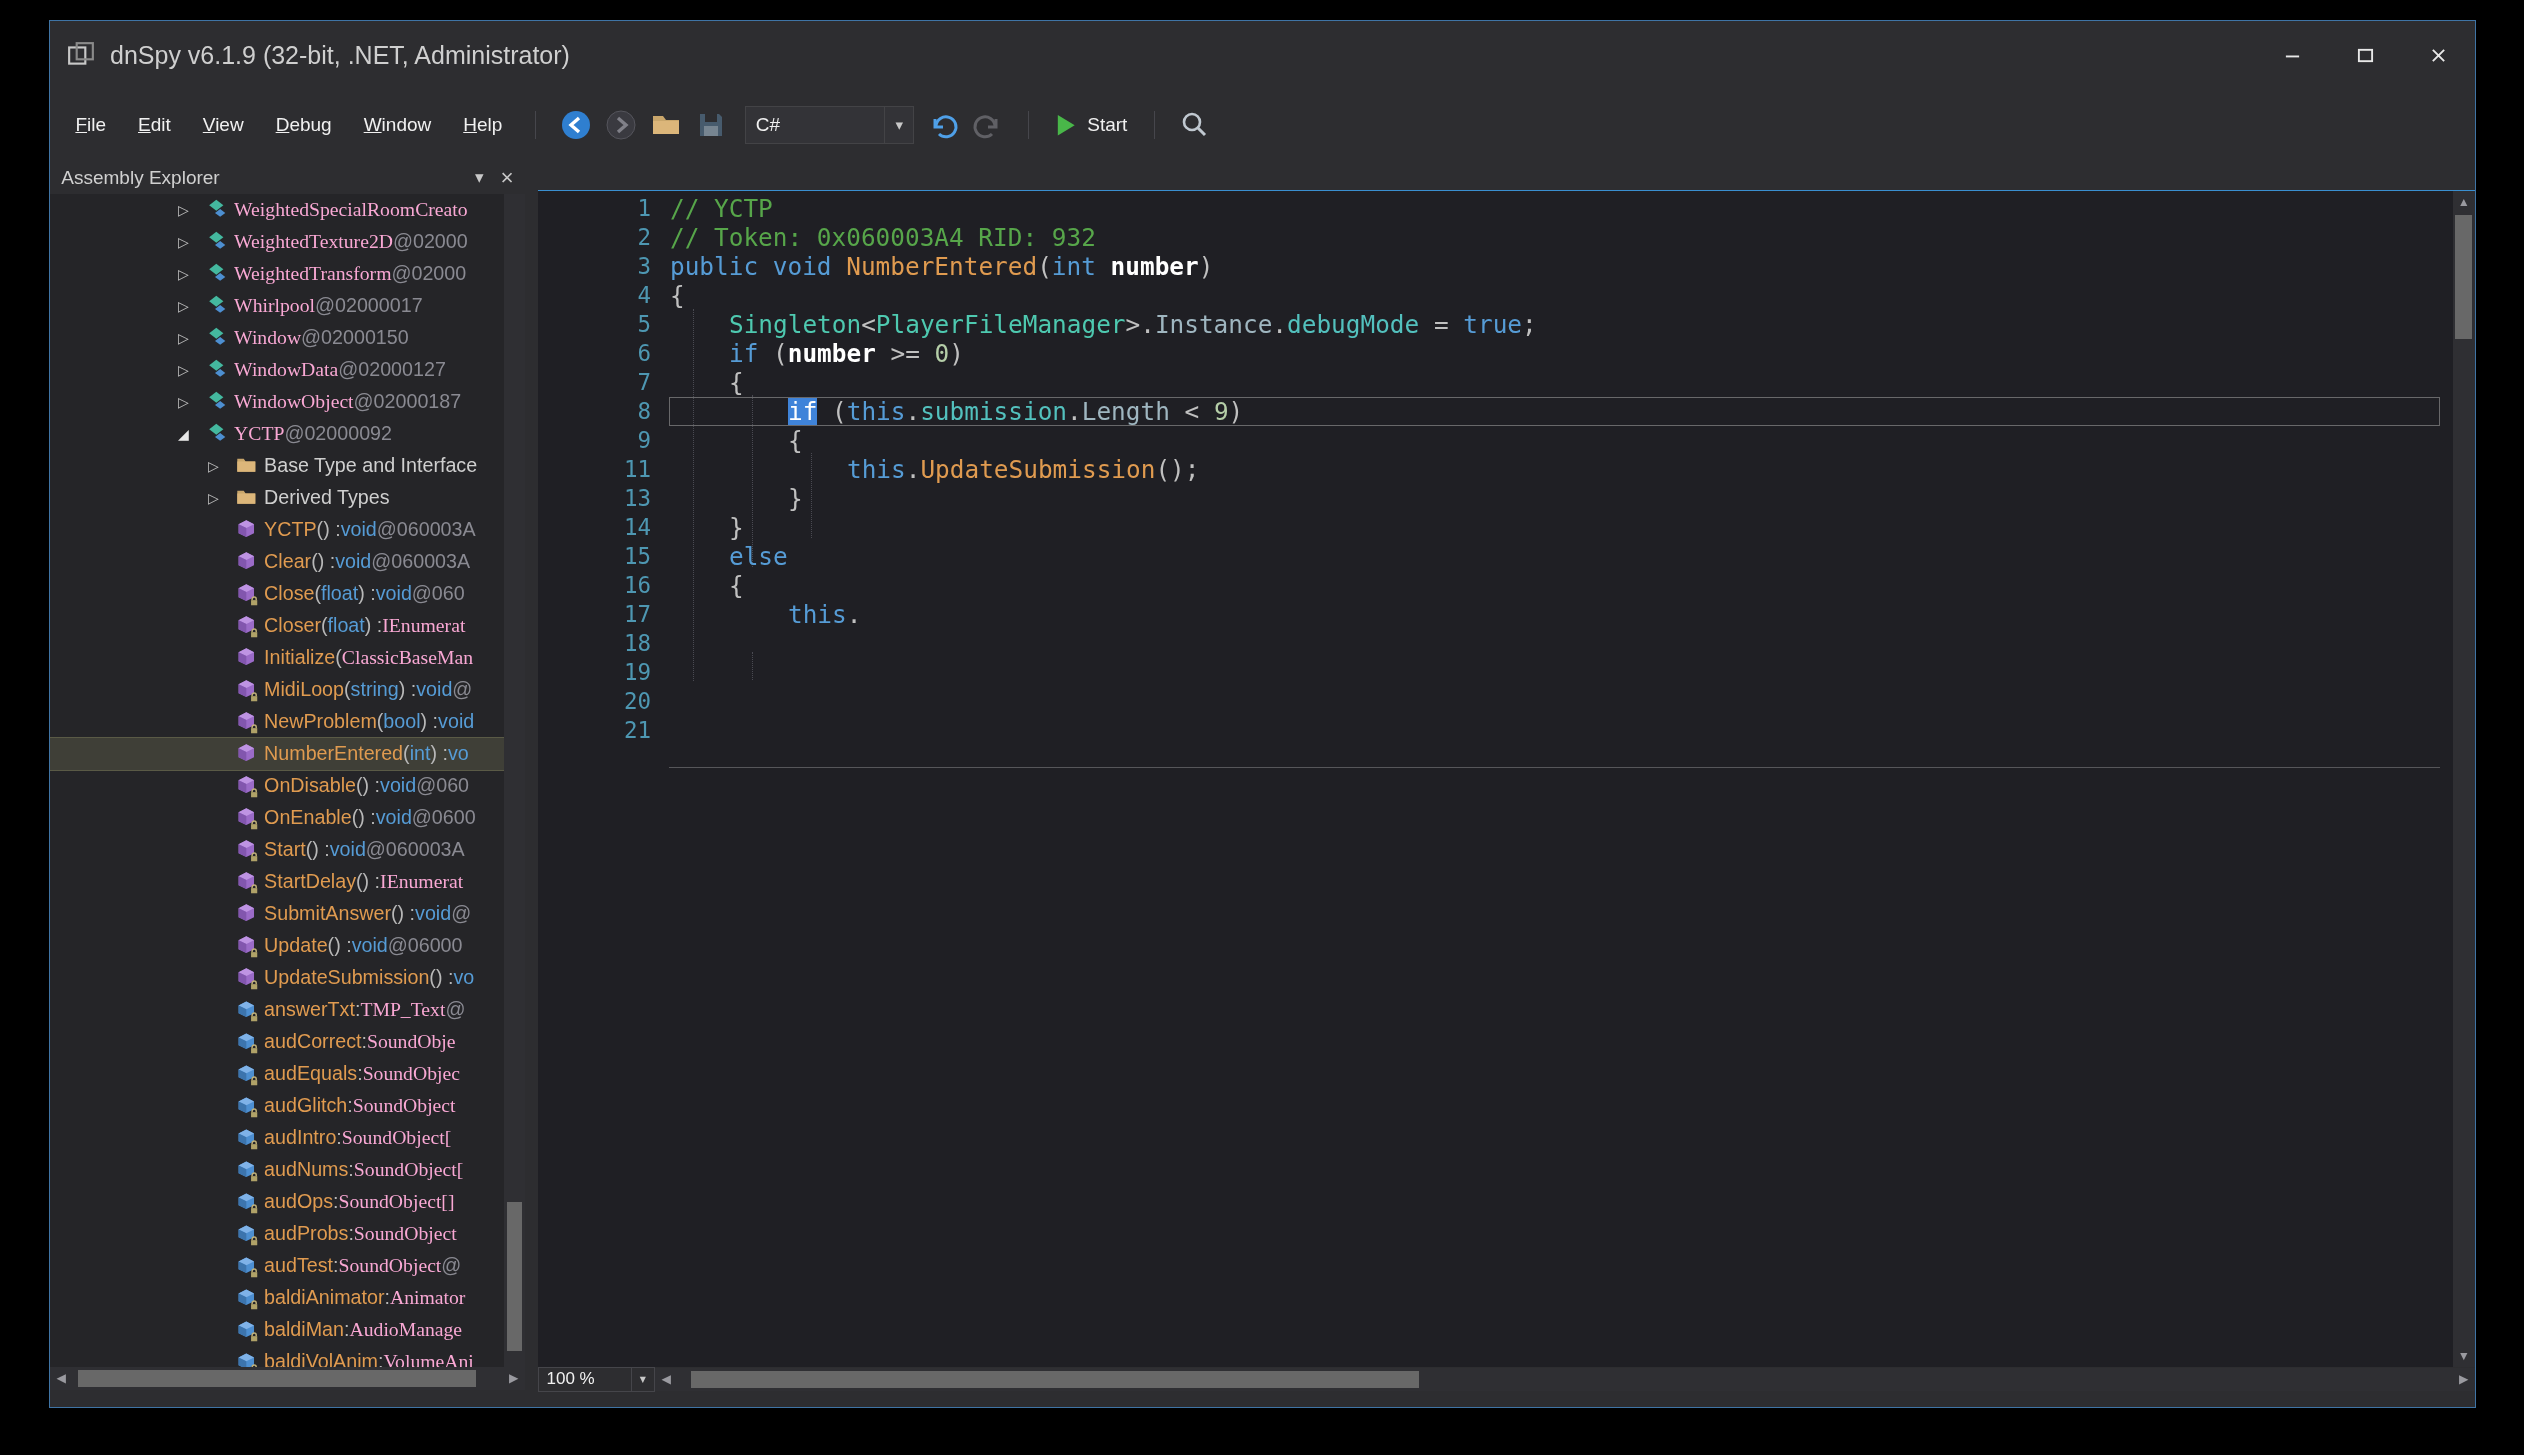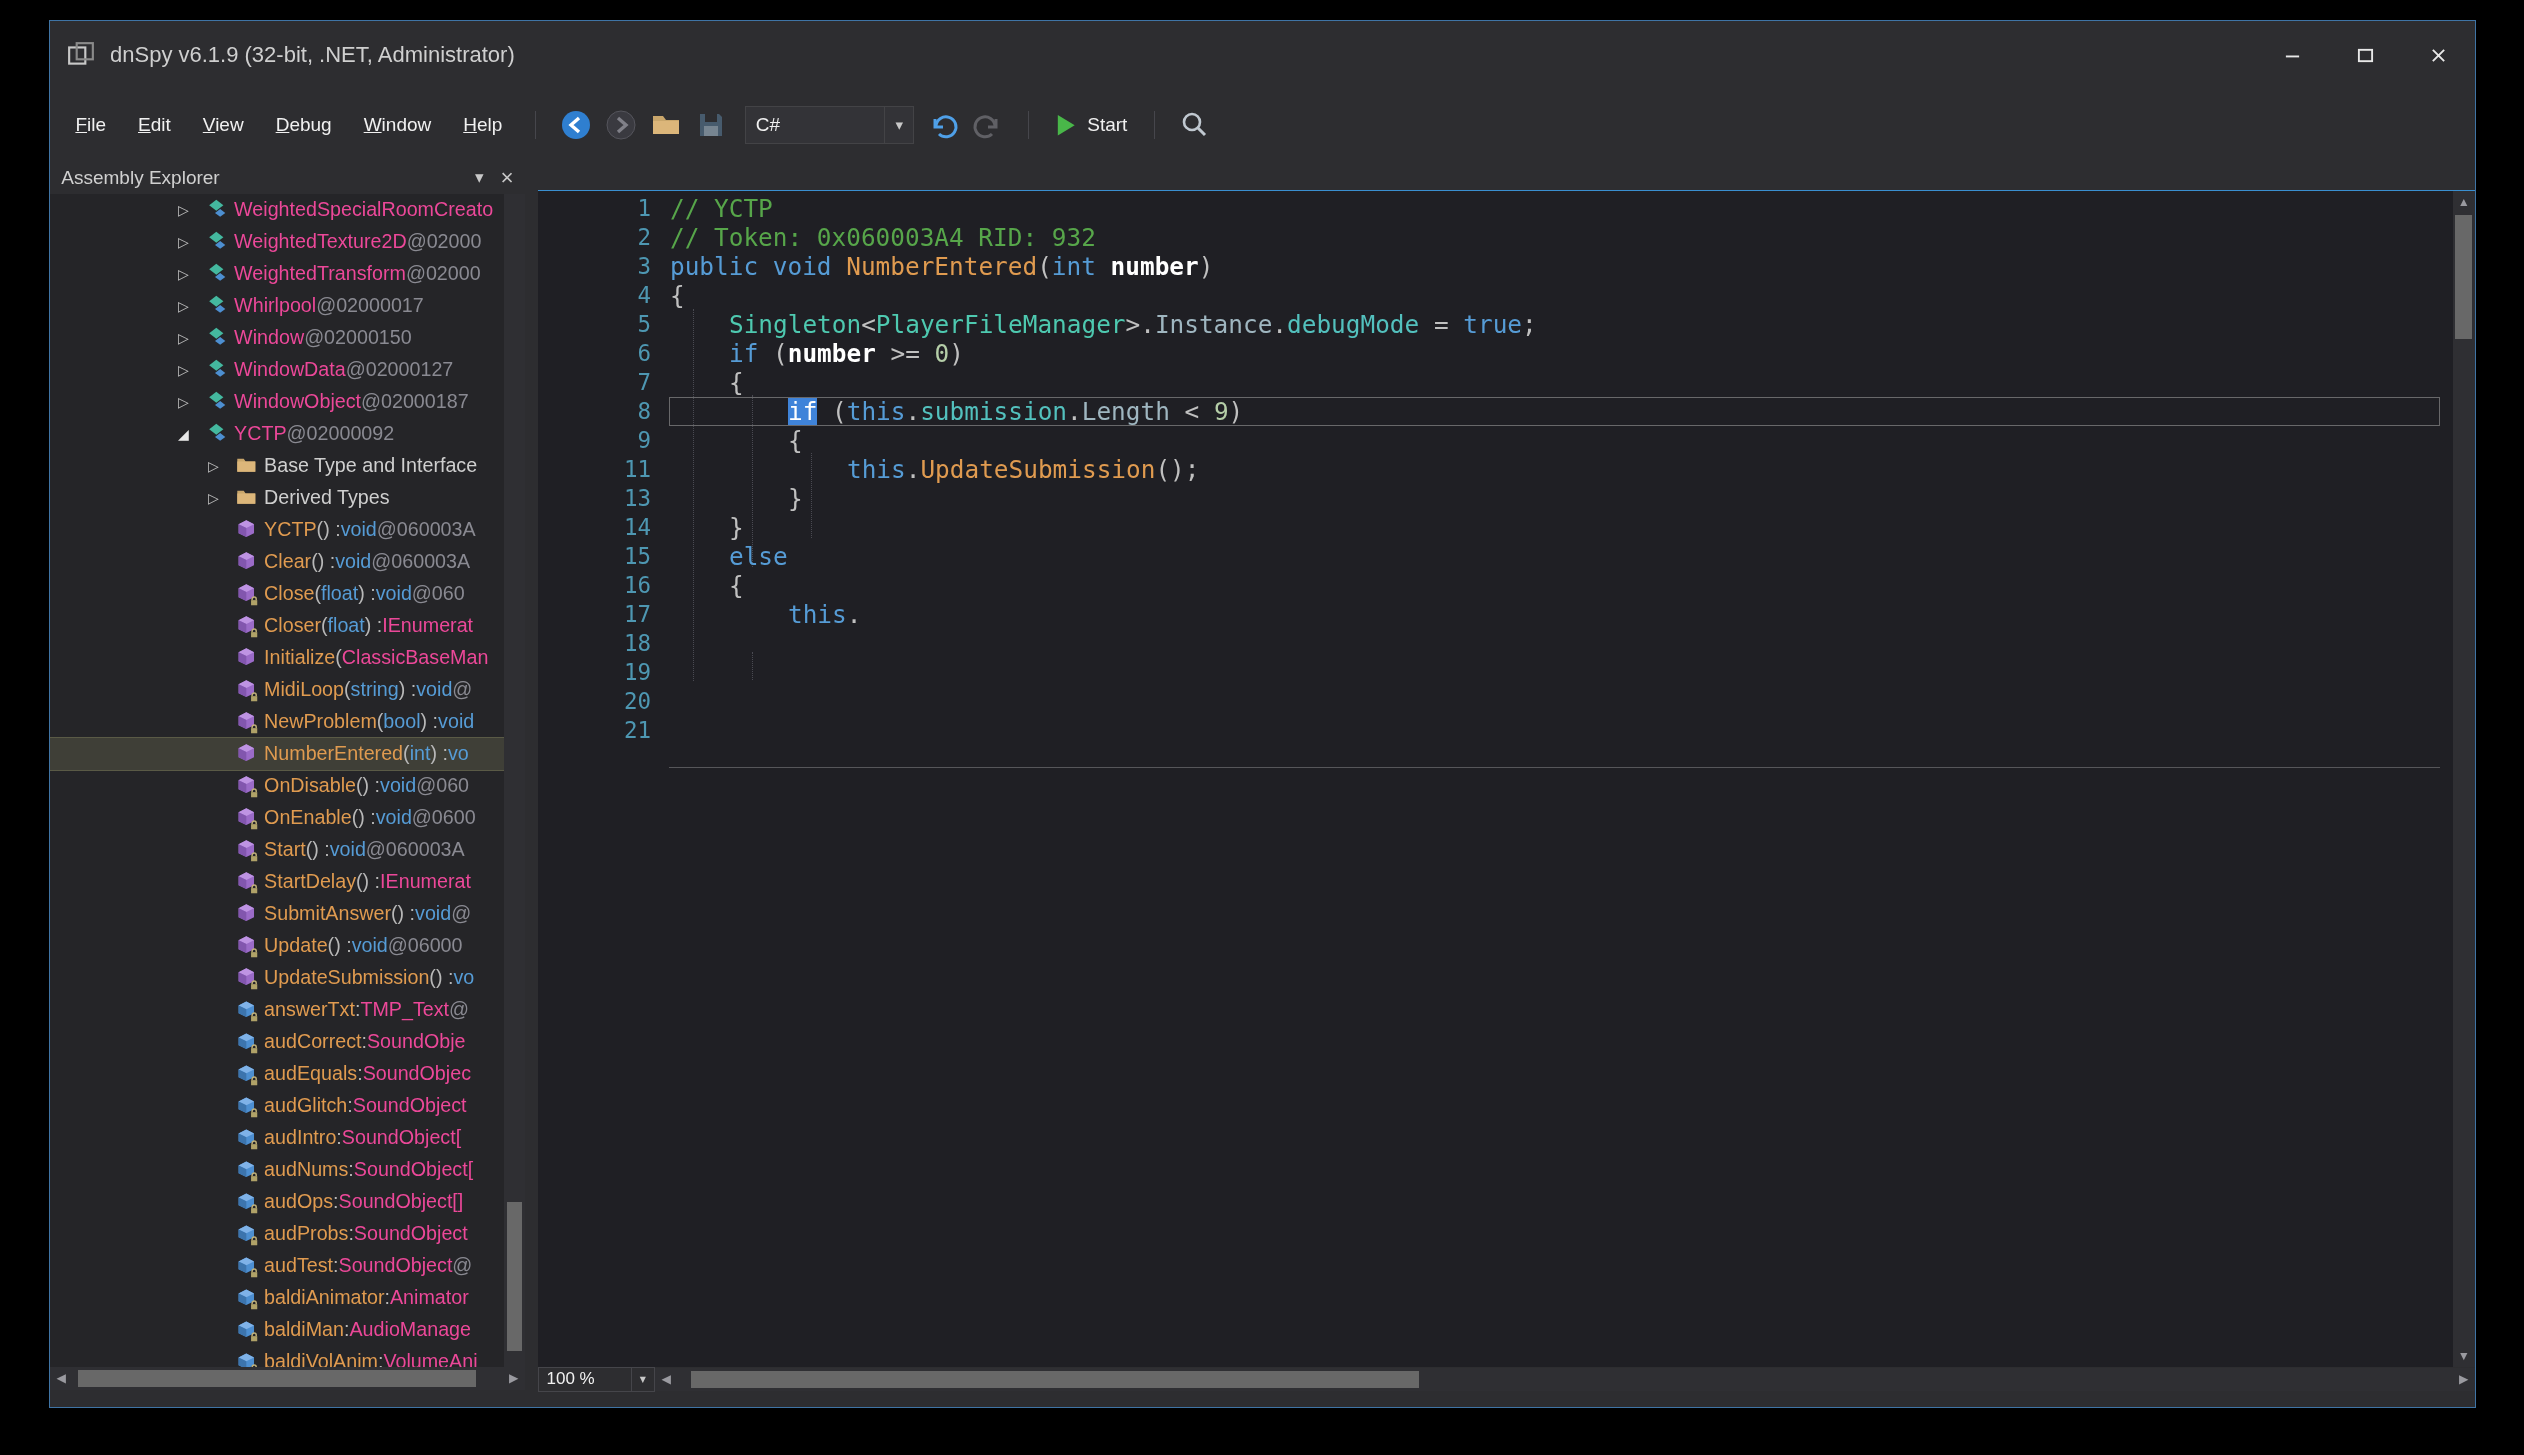--- a/index.html
+++ b/index.html
@@ -3,21 +3,21 @@
 <meta charset="utf-8">
 <style>
   html,body{margin:0;padding:0;background:#000;}
   #stage{position:relative;width:2525px;height:1456px;background:#000;overflow:hidden;
          font-family:"Liberation Sans",sans-serif;}
   .window{position:absolute;left:49px;top:19.7px;width:2425px;height:1386px;
           border:1.9px solid #3F74A5;background:#2D2D30;}
   
   .titlebar{height:69px;display:flex;align-items:center;background:#2D2D30;}
   .app-icon{width:28px;height:28px;margin-left:17px;flex:0 0 auto;}
-  .title-text{margin-left:15px;font-size:22px;color:#CFCFCF;}
+  .title-text{margin-left:15px;font-size:25px;color:#CFCFCF;}
   .win-buttons{margin-left:auto;display:flex;height:100%;}
   .win-btn{width:73px;height:100%;display:flex;align-items:center;justify-content:center;color:#E8E8E8;}
   
   .menubar{height:71px;display:flex;align-items:center;background:#2D2D30;padding-left:9.4px;}
   .menu-item{padding:9.4px 16px;font-size:19px;color:#F1F1F1;}
   .mn{text-decoration:underline;}
   .tb-sep{width:0.9px;height:28px;background:#46464C;margin:0 17px;}
   .tb-icon{width:32px;height:32px;margin:0 6.6px;display:flex;align-items:center;justify-content:center;}
   .combo{margin-left:11.3px;width:167px;height:36px;background:#333337;border:0.9px solid #434346;
          display:flex;align-items:center;}
@@ -36,21 +36,21 @@
   .tree{position:absolute;top:32px;left:0;right:20.6px;bottom:39px;overflow:hidden;}
   .trow{height:32px;display:flex;align-items:center;white-space:nowrap;font-size:19.7px;}
   .trow.lvl0{padding-left:128px;}
   .trow.lvl1{padding-left:158px;}
   .trow.selected{background:#3F3F37;outline:0.9px solid #5A5A46;outline-offset:-0.9px;}
   .exp{display:inline-block;width:28px;font-size:14px;color:#BFBFBF;flex:0 0 auto;}
   .exp.expanded{color:#E8E8E8;}
   .ticon{position:relative;width:20.6px;height:20.6px;margin-right:7.5px;flex:0 0 auto;}
   .ticon svg{width:20.6px;height:20.6px;display:block;}
   .ticon .lock{position:absolute;right:-2.8px;bottom:-1.9px;width:10.3px;height:10.3px;}
-  .ts-type{color:#ec4899;} .ts-addr{color:#8A8A92;} .ts-method{color:#E09B50;}
+  .ts-type{color:#f9a8d4;font-family:Liberation Serif, serif;} .ts-addr{color:#8A8A92;} .ts-method{color:#E09B50;}
   .ts-field{color:#E09B50;} .ts-kw{color:#569CD6;} .ts-punct{color:#B8B8B8;} .ts-label{color:#CFCFCF;}
   .tree-vscroll{position:absolute;right:0;top:32px;bottom:39px;width:20.6px;background:#2F2F33;}
   .tree-vthumb{position:absolute;left:2.8px;right:2.8px;top:1008px;height:149px;background:#686868;}
   .tree-hscroll{position:absolute;left:0;right:0;bottom:17px;height:22.5px;background:#2F2F33;
                 display:flex;align-items:center;}
   .scroll-arrow{width:22.5px;height:22.5px;display:flex;align-items:center;justify-content:center;
                 color:#9A9AA0;font-size:12.2px;flex:0 0 auto;}
   .tree-hthumb{position:absolute;left:28px;width:398px;top:2.8px;bottom:2.8px;background:#686868;}
   .panel-bottomstrip{position:absolute;left:0;right:0;bottom:0;height:17px;background:#2D2D30;}
   

